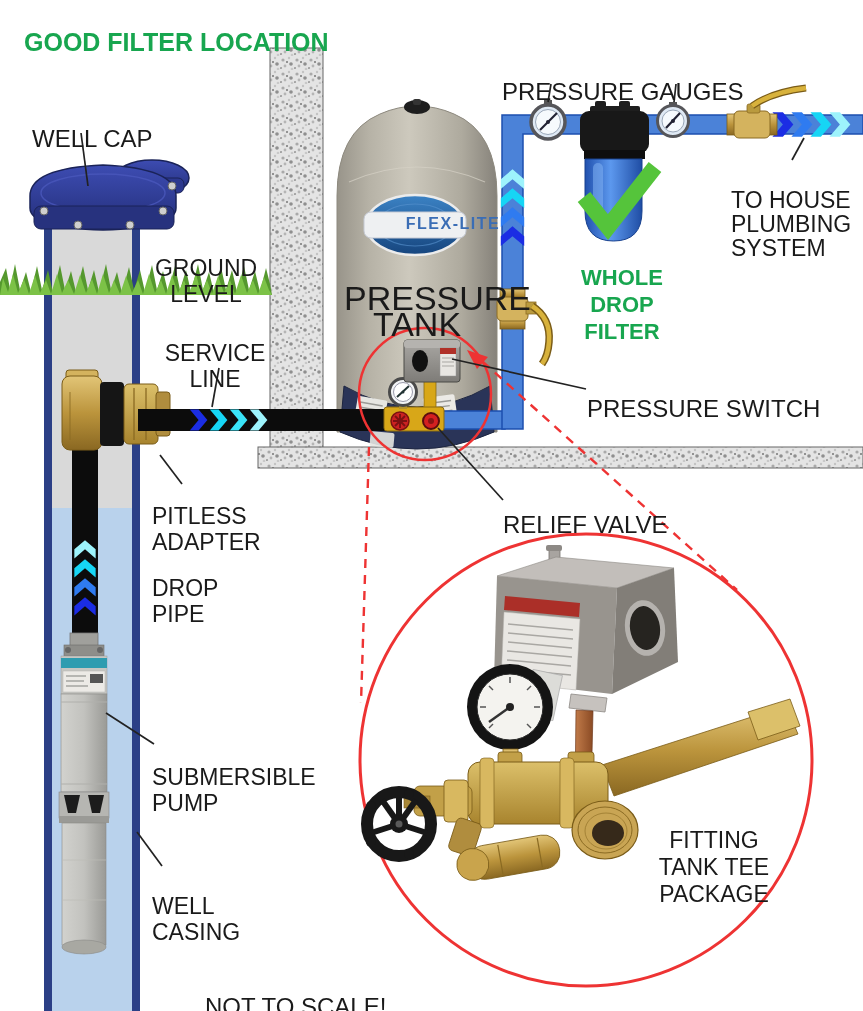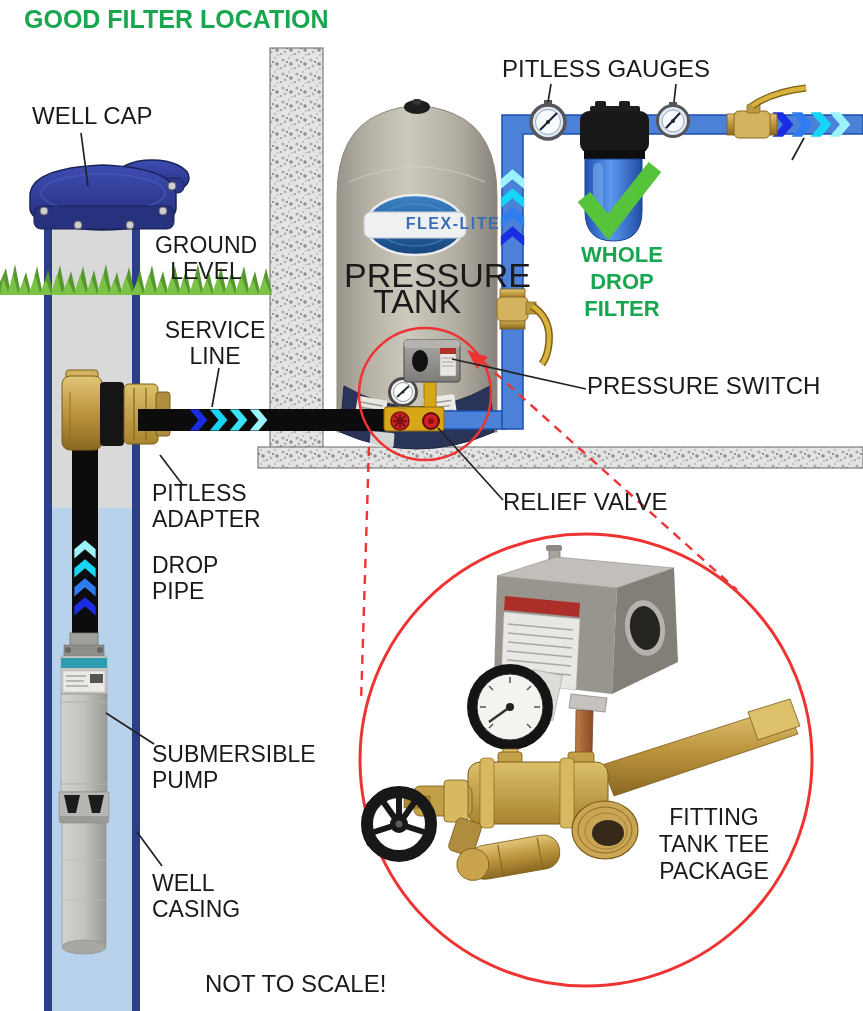--- a/index.html
+++ b/index.html
@@ -1,19 +1,19 @@
 <!DOCTYPE html>
 <html><head>
 <meta charset="utf-8">
 <style>
   html,body{margin:0;padding:0;background:#fff;}
   #stage{position:relative;width:863px;height:1011px;background:#fff;overflow:hidden;
          font-family:"Liberation Sans","DejaVu Sans",sans-serif;}
   #stage svg.canvas{position:absolute;left:0;top:0;}
-  .lbl{position:absolute;color:#1a1a1a;font-size:24px;line-height:26px;white-space:nowrap;}
+  .lbl{position:absolute;color:#1a1a1a;font-size:24px;line-height:26px;white-space:nowrap;margin-top:23px;}
   .lbl.center{text-align:center;white-space:normal;}
   .green{color:#18a64f;font-weight:bold;}
   .t23{font-size:23px;line-height:26px;}
   .t22{font-size:22px;line-height:27px;}
   .logo-text{position:absolute;left:363px;top:215px;width:104px;text-align:center;
              font-size:16px;font-weight:bold;color:#3a6db5;letter-spacing:1.5px;padding-left:38px;}
 </style>
 </head>
 <body>
 
@@ -405,22 +405,27 @@
 
 <div class="lbl" style="left:205px;top:971px;">NOT TO SCALE!</div>
 
 <div class="lbl center" style="left:344px;top:262px;width:146px;font-size:34px;">
   <span style="display:block">PRESSURE</span>
   <span style="display:block">TANK</span>
 </div>
 
 <div class="logo-text">FLEX-LITE</div>
 
-<div class="lbl" style="left:502px;top:56px;">PITLESS GAUGES</div>
-
+<div class="lbl" style="left:502px;top:56px;">PRESSURE GAUGES</div>
+
+<div class="lbl t23" style="left:731px;top:165px;line-height:24px;">
+  <span style="display:block">TO HOUSE</span>
+  <span style="display:block">PLUMBING</span>
+  <span style="display:block">SYSTEM</span>
+</div>
 
 <div class="lbl center green t22" style="left:557px;top:241px;width:130px;">
   <span style="display:block">WHOLE</span>
   <span style="display:block">DROP</span>
   <span style="display:block">FILTER</span>
 </div>
 
 <div class="lbl" style="left:587px;top:373px;">PRESSURE SWITCH</div>
 
 <div class="lbl" style="left:503px;top:489px;">RELIEF VALVE</div>

